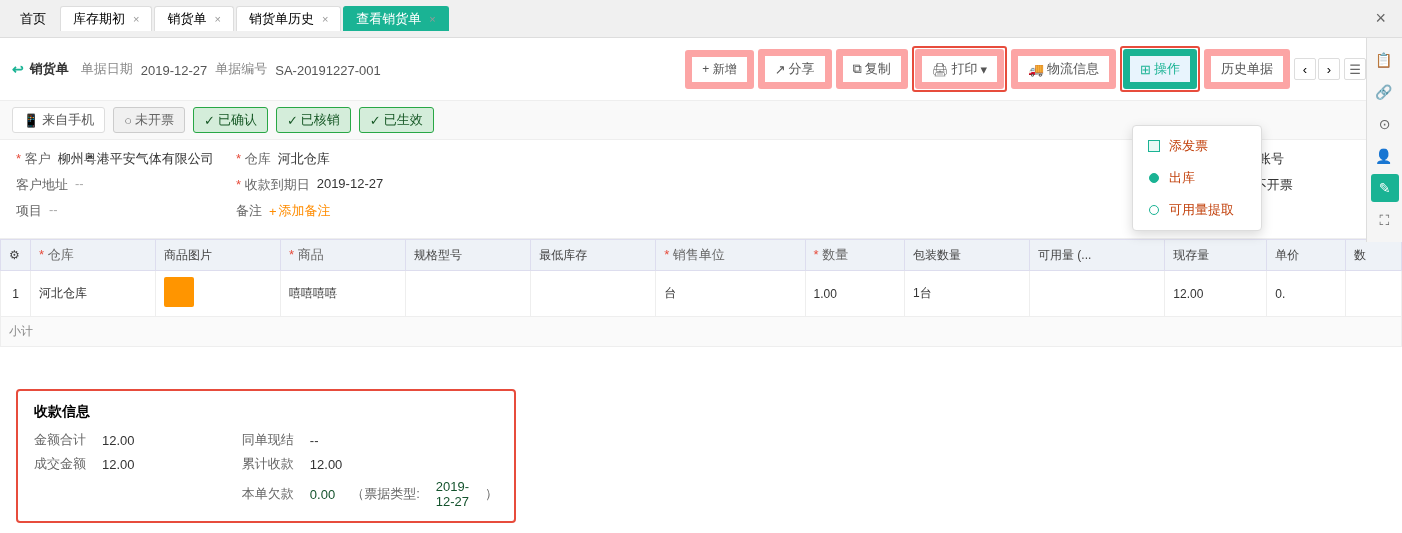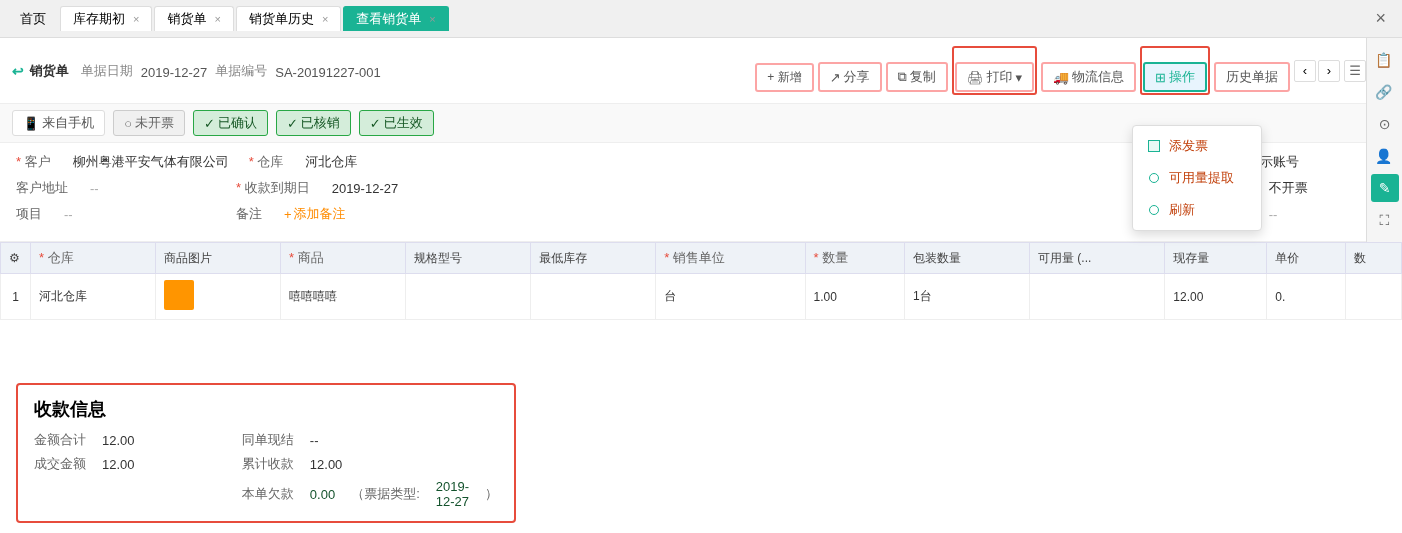--- a/index.html
+++ b/index.html
@@ -29,22 +29,22 @@
       display: flex; align-items: center; padding: 8px 12px; border-bottom: 1px solid #eee;
       background: #fff; gap: 12px;
     }
     .doc-title { display: flex; align-items: center; gap: 6px; font-weight: bold; color: #333; }
     .doc-title-icon { color: #1ab394; font-size: 14px; }
     .doc-meta { display: flex; align-items: flex-end; gap: 8px; color: #555; font-size: 13px; }
     .doc-meta-label { color: #888; }
     .doc-actions { margin-left: auto; display: flex; align-items: center; gap: 4px; }
     .action-btn {
       display: flex; align-items: center; gap: 3px; padding: 4px 10px;
-      border: 2px solid #fca5a5; background: #fff; border-radius: 3px; cursor: pointer;
-      font-size: 12px; color: #555; white-space: nowrap; margin-top: 13px;
+      border: 7px solid #fca5a5; background: #fff; border-radius: 3px; cursor: pointer;
+      font-size: 12px; color: #555; white-space: nowrap;
     }
     .action-btn.active-op { background: #e8f4fd; border-color: #1ab394; color: #1ab394; }
     .nav-arrows { display: flex; gap: 2px; }
     .nav-arrow { width: 22px; height: 22px; border: 1px solid #ddd; background: #fff; cursor: pointer; display: flex; align-items: center; justify-content: center; border-radius: 2px; }
     .view-toggle { display: flex; gap: 2px; }
     .view-btn { width: 22px; height: 22px; border: 1px solid #ddd; background: #fff; cursor: pointer; display: flex; align-items: center; justify-content: center; border-radius: 2px; color: #666; }
 
     
     .second-toolbar {
       display: flex; align-items: center; padding: 6px 12px; border-bottom: 1px solid #eee;
@@ -58,21 +58,21 @@
     .status-badge {
       display: flex; align-items: center; gap: 3px; padding: 3px 10px;
       border-radius: 3px; cursor: pointer; font-size: 12px; border: 1px solid;
     }
     .badge-gray { background: #f0f0f0; border-color: #ccc; color: #666; }
     .badge-green { background: #d4edda; border-color: #28a745; color: #155724; }
 
     
     .form-area { padding: 10px 16px; border-bottom: 1px solid #eee; }
     .form-row { display: flex; align-items: center; margin-bottom: 8px; gap: 20px; }
-    .form-field { display: flex; align-items: center; gap: 22px; min-width: 200px; }
+    .form-field { display: flex; gap: 7px; min-width: 200px; }
     .form-label { color: #666; white-space: nowrap; }
     .form-label.required::before { content: '* '; color: #e74c3c; }
     .form-value { color: #333; font-weight: 500; }
     .form-value-muted { color: #aaa; }
     .add-note { color: #ff8c00; cursor: pointer; display: flex; align-items: center; gap: 2px; }
 
     
     .table-area { flex: 1; overflow: auto; }
     .data-table { width: 100%; border-collapse: collapse; }
     .data-table th {
@@ -82,21 +82,21 @@
     .data-table td { border: 1px solid #eee; padding: 6px 8px; font-size: 12px; color: #333; }
     .data-table tr.subtotal td { background: #fafafa; color: #888; }
     .gear-cell { width: 30px; text-align: center; color: #666; }
     .product-img { width: 30px; height: 30px; background: #ff9500; display: inline-block; border-radius: 2px; }
 
     
     .payment-box {
       border: 2px solid #e74c3c; margin: 10px 16px; padding: 12px 16px;
       border-radius: 4px; width: 500px; background: #fff;
     }
-    .payment-title { font-weight: bold; margin-bottom: 10px; font-size: 18px; }
+    .payment-title { font-weight: bold; margin-bottom: 10px; font-size: 14px; }
     .payment-grid { display: grid; grid-template-columns: 1fr 1fr; gap: 6px 20px; }
     .payment-row { display: flex; align-items: center; gap: 16px; }
     .payment-label { color: #666; white-space: nowrap; }
     .payment-value { color: #333; }
     .payment-value.red { color: #14532d; }
 
     
     .dropdown-menu {
       position: absolute; top: 125px; right: 140px;
       background: #fff; border: 1px solid #ddd; border-radius: 4px;
@@ -311,20 +311,23 @@
           <td></td>
           <td></td>
           <td>台</td>
           <td>1.00</td>
           <td>1台</td>
           <td></td>
           <td>12.00</td>
           <td>0.</td>
           <td></td>
         </tr>
+        <tr class="subtotal">
+          <td colspan="13">小计</td>
+        </tr>
       </tbody>
     </table>
   </div>
 
   <div class="payment-box">
     <div class="payment-title">收款信息</div>
     <div class="payment-grid">
       <div class="payment-row">
         <span class="payment-label">金额合计</span>
         <span class="payment-value">12.00</span>
@@ -356,29 +359,29 @@
 
 <div class="dropdown-menu">
   <div class="dropdown-item">
     <span class="dropdown-icon">
       <span class="icon-sq"></span>
     </span>
     <span>添发票</span>
   </div>
   <div class="dropdown-item">
     <span class="dropdown-icon">
-      <span class="icon-circle-outline"></span>
+      <span class="icon-circle"></span>
     </span>
-    <span>可用量提取</span>
+    <span>出库</span>
   </div>
   <div class="dropdown-item">
     <span class="dropdown-icon">
       <span class="icon-circle-outline"></span>
     </span>
-    <span>刷新</span>
+    <span>可用量提取</span>
   </div>
 </div>
 
 <div class="right-sidebar">
   <div class="sidebar-icon">📋</div>
   <div class="sidebar-icon">🔗</div>
   <div class="sidebar-icon">⊙</div>
   <div class="sidebar-icon">👤</div>
   <div class="sidebar-icon active">✎</div>
   <div class="sidebar-icon">⛶</div>

